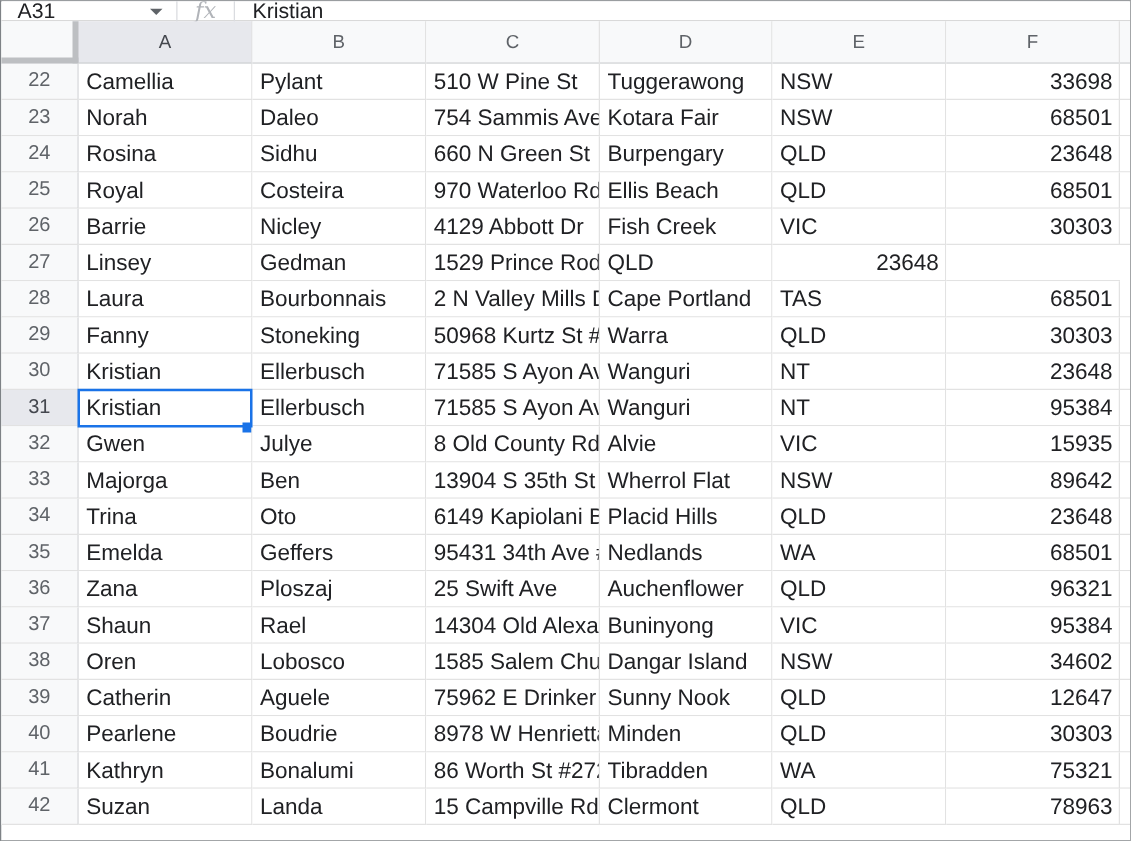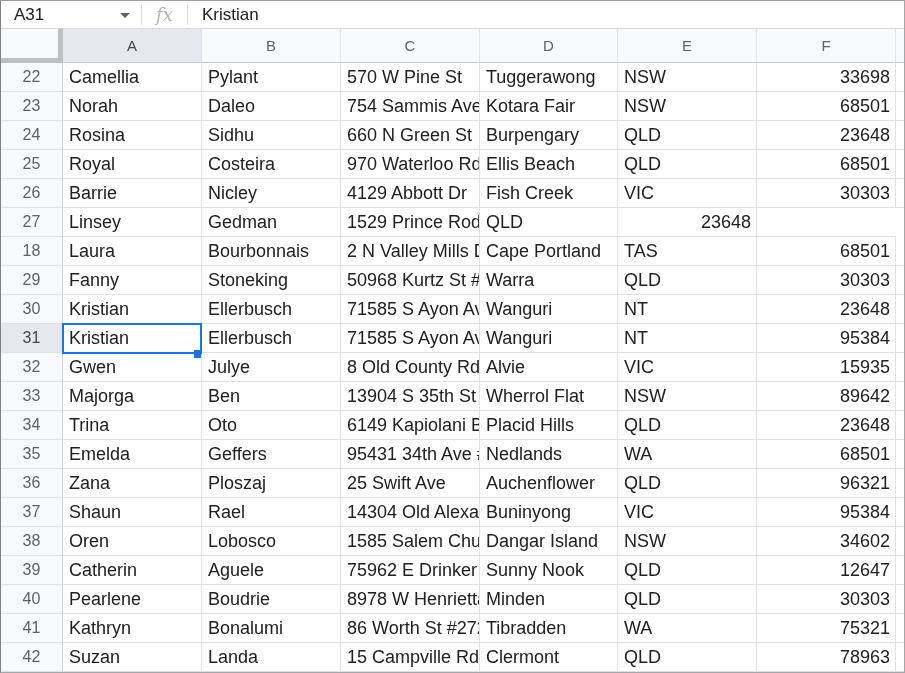--- a/index.html
+++ b/index.html
@@ -7,21 +7,21 @@
   body { font-family: "Liberation Sans", "DejaVu Sans", sans-serif; background: #fff; }
 
   .app {
     width: 905px; height: 673px; overflow: hidden; background: #fff;
     border: 1px solid #a3a6a8; border-left-color: #7e8286; border-top-color: #9a9da0;
     position: relative;
   }
 
   
   .formula-bar {
-    height: 28px; display: flex; align-items: center;
+    height: 16px; display: flex; align-items: center;
     background: #fff; border-bottom: 1px solid #d9d9d9;
   }
   .name-box {
     width: 140px; height: 100%; display: flex; align-items: center;
     justify-content: space-between; padding: 0 11px 0 13px; cursor: pointer;
   }
   .name-box .ref { font-size: 17px; color: #202124; }
   .chev {
     width: 0; height: 0; margin-top: 2px;
     border-left: 5px solid transparent; border-right: 5px solid transparent;
@@ -108,21 +108,21 @@
         <div class="col-h">D</div>
         <div class="col-h">E</div>
         <div class="col-h">F</div>
         <div class="col-h sliver"></div>
       </div>
     <div id="rows">
         <div class="row">
           <div class="row-h">22</div>
           <div class="cell">Camellia</div>
           <div class="cell">Pylant</div>
-          <div class="cell">570 W Pine St</div>
+          <div class="cell">510 W Pine St</div>
           <div class="cell">Tuggerawong</div>
           <div class="cell">NSW</div>
           <div class="cell num">33698</div>
           <div class="cell sliver"></div>
         </div>
         <div class="row">
           <div class="row-h">23</div>
           <div class="cell">Norah</div>
           <div class="cell">Daleo</div>
           <div class="cell">754 Sammis Ave</div>
@@ -164,21 +164,21 @@
         <div class="row">
           <div class="row-h">27</div>
           <div class="cell">Linsey</div>
           <div class="cell">Gedman</div>
           <div class="cell">1529 Prince Rodgers Ave</div>
           <div class="cell">QLD</div>
           <div class="cell num">23648</div>
           <div class="cell sliver"></div>
         </div>
         <div class="row">
-          <div class="row-h">18</div>
+          <div class="row-h">28</div>
           <div class="cell">Laura</div>
           <div class="cell">Bourbonnais</div>
           <div class="cell">2 N Valley Mills Dr</div>
           <div class="cell">Cape Portland</div>
           <div class="cell">TAS</div>
           <div class="cell num">68501</div>
           <div class="cell sliver"></div>
         </div>
         <div class="row">
           <div class="row-h">29</div>

